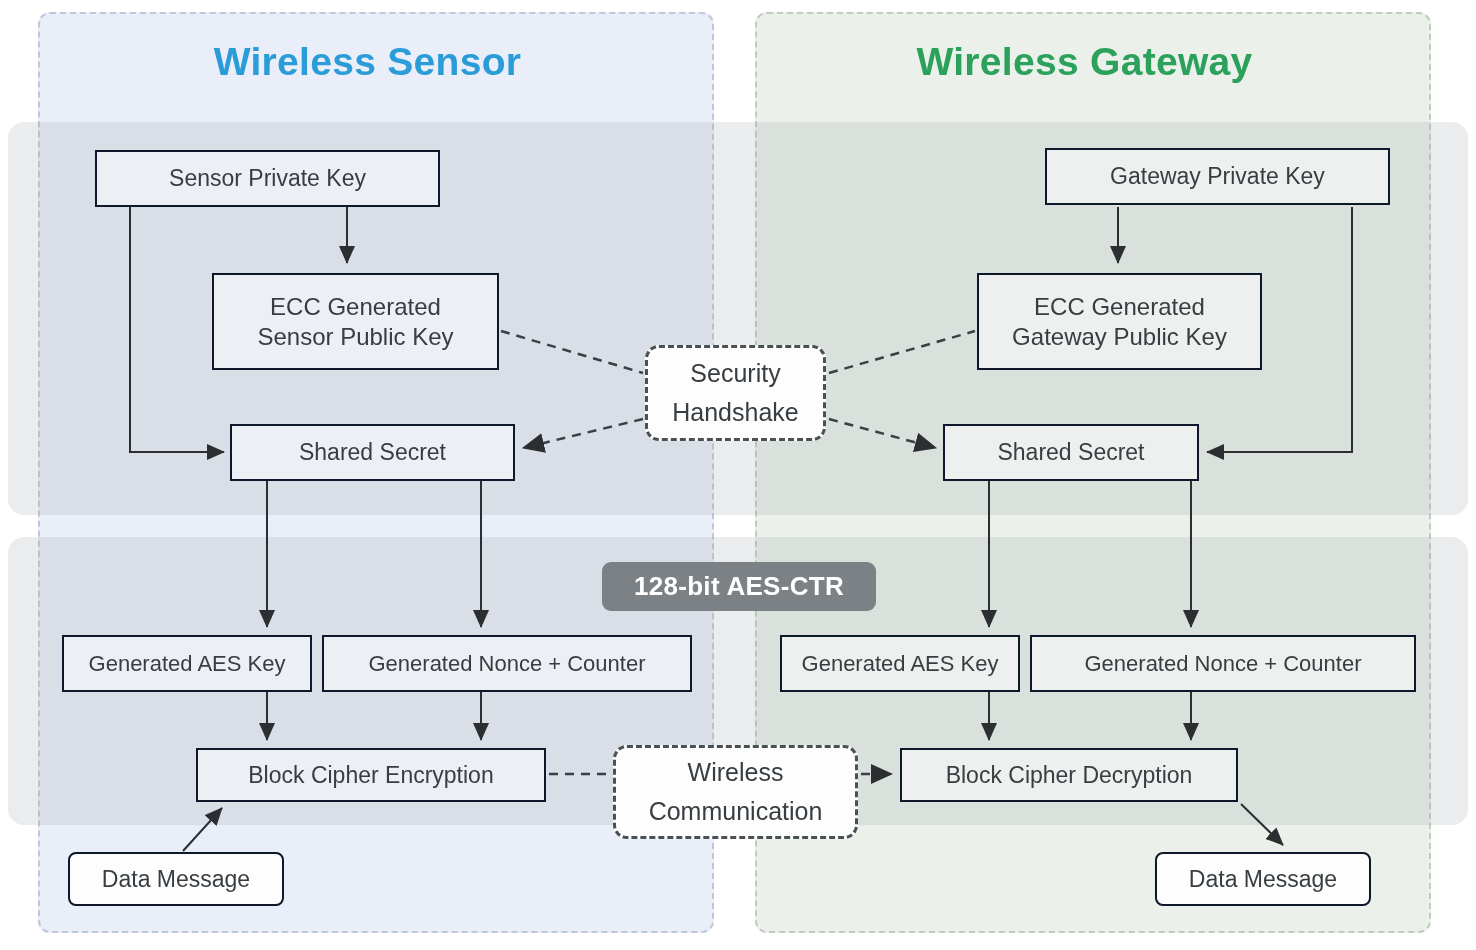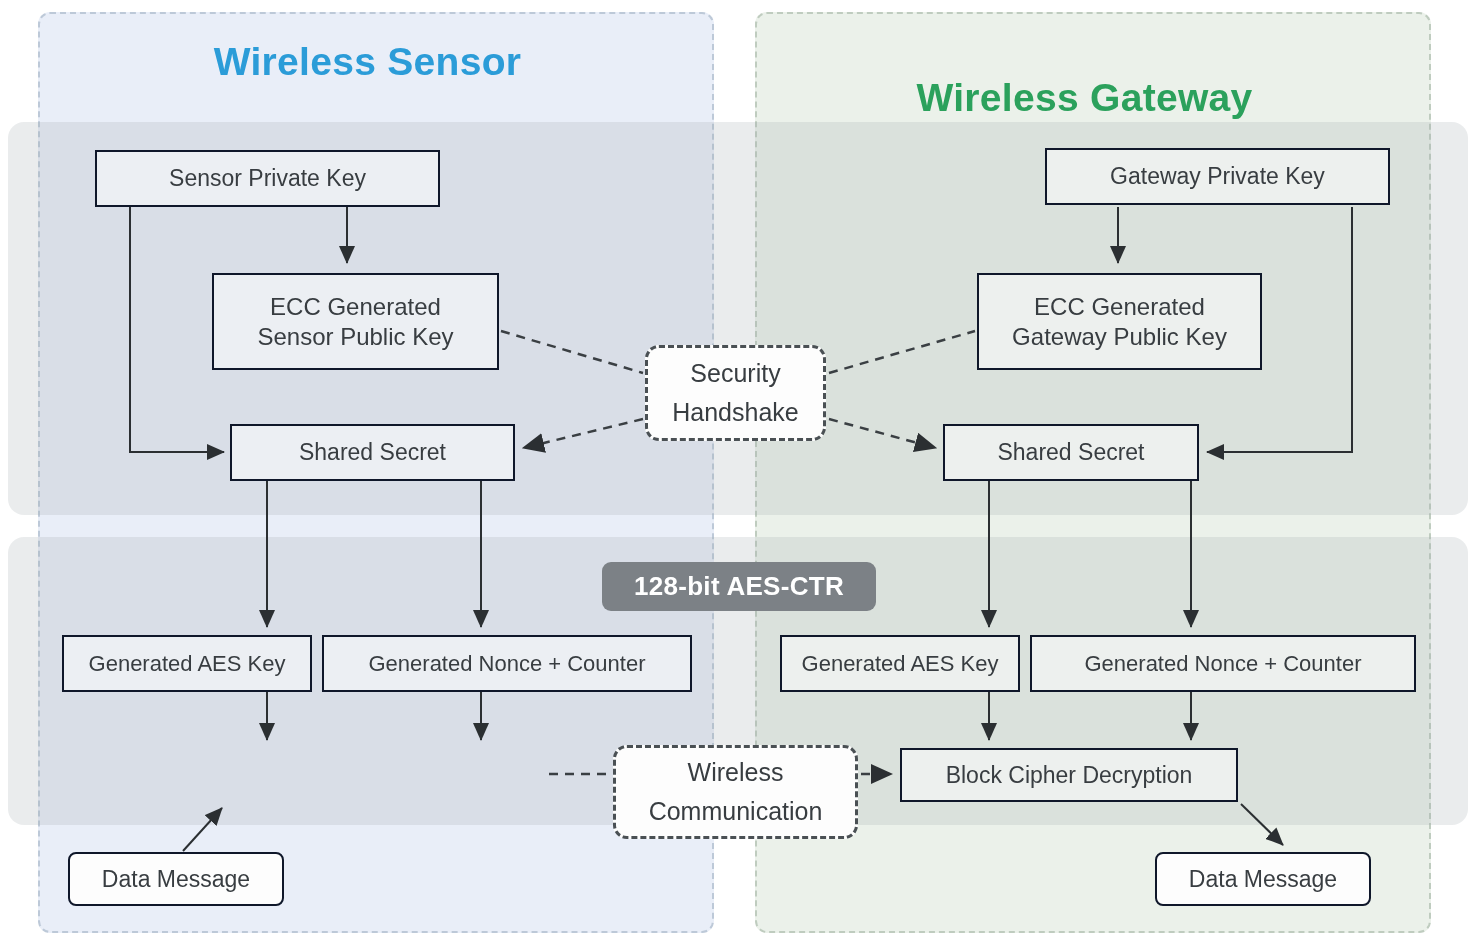--- a/index.html
+++ b/index.html
@@ -16,21 +16,21 @@
     box-sizing:border-box;z-index:0;
   }
   .panel.left{left:38px;background:#e9eef8;border-color:#bdc9d8;}
   .panel.right{left:755px;background:#ebf1ea;border-color:#bfccbf;}
   .panel-title{
     position:absolute;top:40px;width:659px;
     text-align:center;font-size:39px;font-weight:bold;
     z-index:2;letter-spacing:0.3px;
   }
   .panel-title.left{left:38px;}
-  .panel-title.right{left:755px;margin-top:36px;}
+  .panel-title.right{left:755px;}
   .band{
     position:absolute;left:8px;width:1460px;
     background:rgba(158,167,172,0.22);
     border-radius:16px;z-index:1;
   }
   .band.ecdh{top:122px;height:393px;}
   .band.aes{top:537px;height:288px;}
   .badge{
     position:absolute;z-index:4;
     background:#7c8186;color:#ffffff;
@@ -112,20 +112,21 @@
     <span>ECC Generated</span>
     <span>Sensor Public Key</span>
   </div>
 
   <div class="node" style="left:230px;top:424px;width:285px;height:57px;">Shared Secret</div>
 
   <div class="node" style="left:62px;top:635px;width:250px;height:57px;font-size:22px;">Generated AES Key</div>
 
   <div class="node" style="left:322px;top:635px;width:370px;height:57px;font-size:22px;">Generated Nonce + Counter</div>
 
+  <div class="node" style="left:196px;top:748px;width:350px;height:54px;">Block Cipher Encryption</div>
 
   <div class="node rounded" style="left:68px;top:852px;width:216px;height:54px;">Data Message</div>
 
   <div class="node" style="left:1045px;top:148px;width:345px;height:57px;">Gateway Private Key</div>
 
   <div class="node two-line" style="left:977px;top:273px;width:285px;height:97px;font-size:24px;">
     <span>ECC Generated</span>
     <span>Gateway Public Key</span>
   </div>
 

